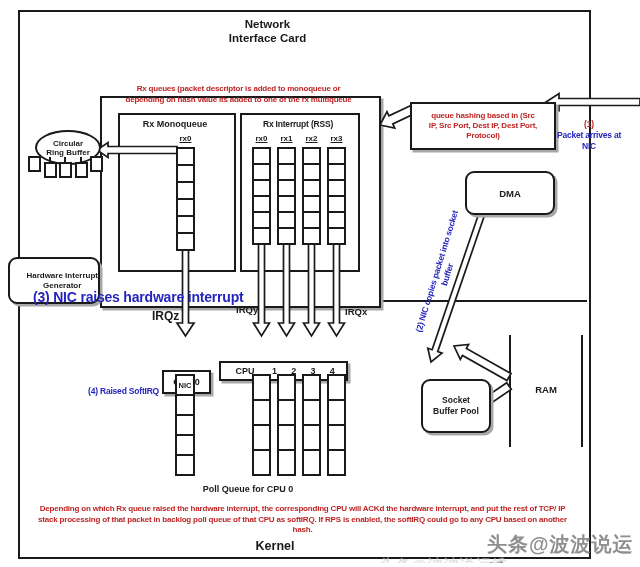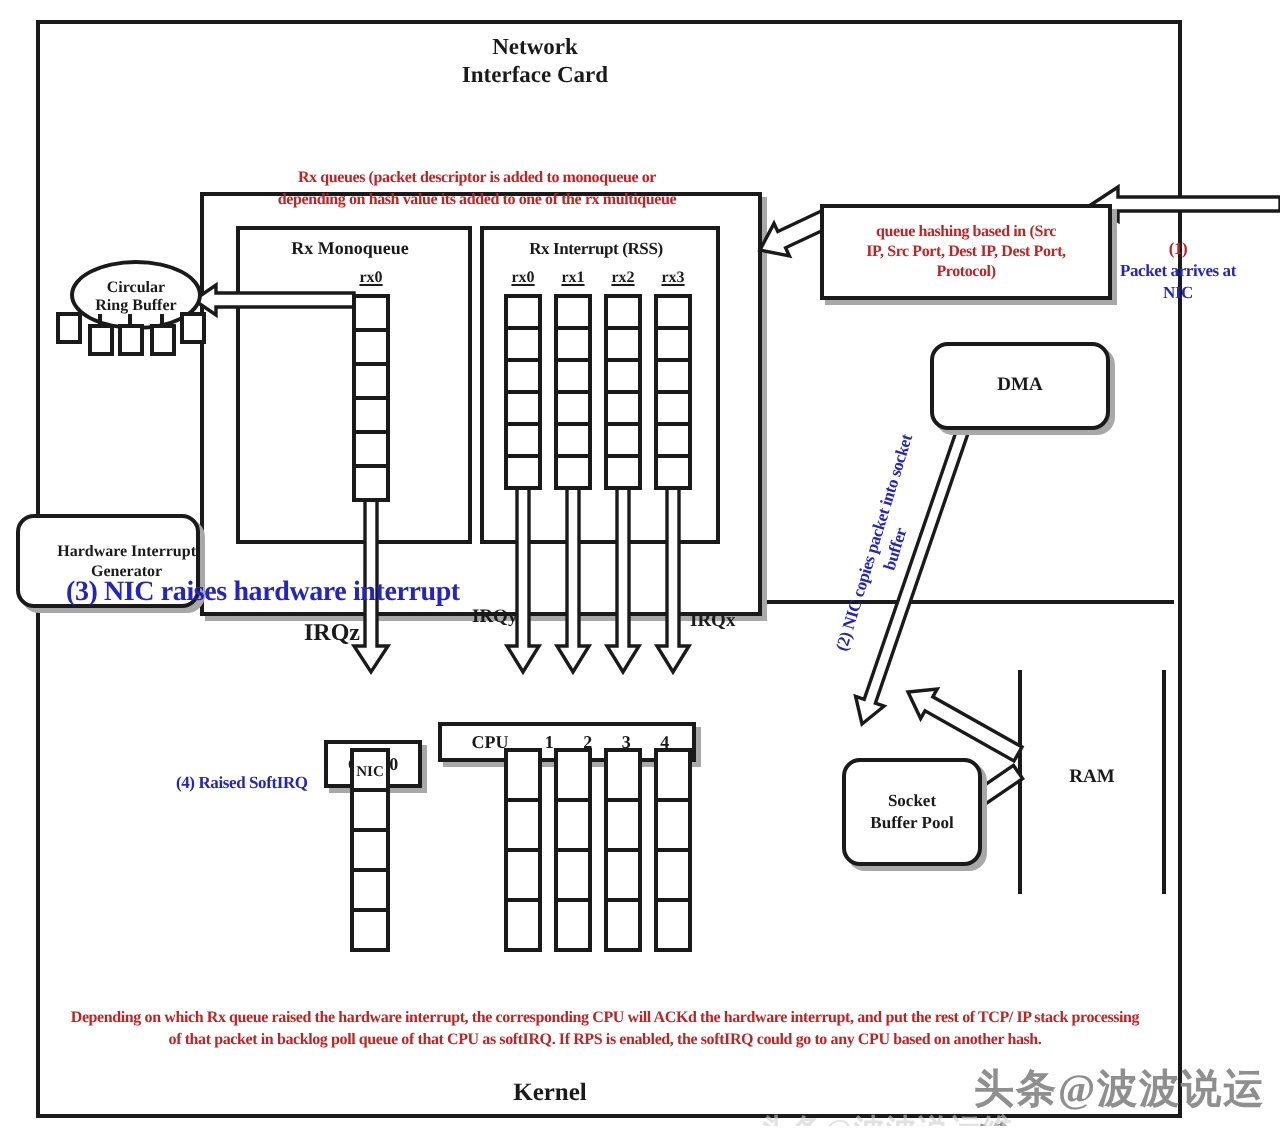--- a/index.html
+++ b/index.html
@@ -1,17 +1,17 @@
 <!DOCTYPE html>
 <html style="--red: #bf2424; --blue: #2424bf; --ink: #1a1a1a; --wm: #8f8f8f;"><head>
 <meta charset="utf-8">
 <style>
   html,body{margin:0;padding:0;background:#fff;}
   #stage{position:relative;width:640px;height:563px;overflow:hidden;background:#fff;
-         font-family:Liberation Serif, serif;font-weight:bold;color:var(--ink);}
+         font-family:Liberation Sans, sans-serif;font-weight:bold;color:var(--ink);}
   .abs{position:absolute;}
   .box{position:absolute;border:2px solid var(--ink);background:#fff;}
   .shadow{box-shadow:2.5px 2.5px 0 #a8a8a8;margin-top:18px;}
   .round{border-radius:9px;}
   .t{position:absolute;white-space:pre-line;}
   .center{text-align:center;}
   .red{color:var(--red);}
   .blue{color:var(--blue);}
   .flexc{display:flex;align-items:center;justify-content:center;}
   .qlabel{position:absolute;text-align:center;font-size:8px;text-decoration:underline;}
@@ -198,19 +198,20 @@
         <div class="qcell" style="height: 27px;"></div>
       </div>
       <div class="qstack" style="left: 327px; top: 374px; width: 19px;">
         <div class="qcell" style="height: 27px;"></div>
         <div class="qcell" style="height: 27px;"></div>
         <div class="qcell" style="height: 27px;"></div>
         <div class="qcell" style="height: 27px;"></div>
       </div>
     </div>
 
+  <div class="t center" style="left:168px;top:484px;width:160px;font-size:9px;">Poll Queue for CPU 0</div>
 
   <div class="t center red" style="left:32px;top:504px;width:541px;font-size:8px;line-height:10.5px;letter-spacing:-0.2px;white-space:normal;">Depending on which Rx queue raised the hardware interrupt, the corresponding CPU will ACKd the hardware interrupt, and put the rest of TCP/ IP stack processing of that packet in backlog poll queue of that CPU as softIRQ. If RPS is enabled, the softIRQ could go to any CPU based on another hash.</div>
   <div class="t center" style="left:225px;top:539px;width:100px;font-size:12.5px;">Kernel</div>
 
   <div class="wm" style="left:487px;top:531px;">头条@波波说运维</div>
   <div class="wm" style="left:380px;top:556px;font-size:15px;color:#cfcfcf;opacity:0.6;">头条@波波说运维</div>
 </div>
 
 </body></html>

